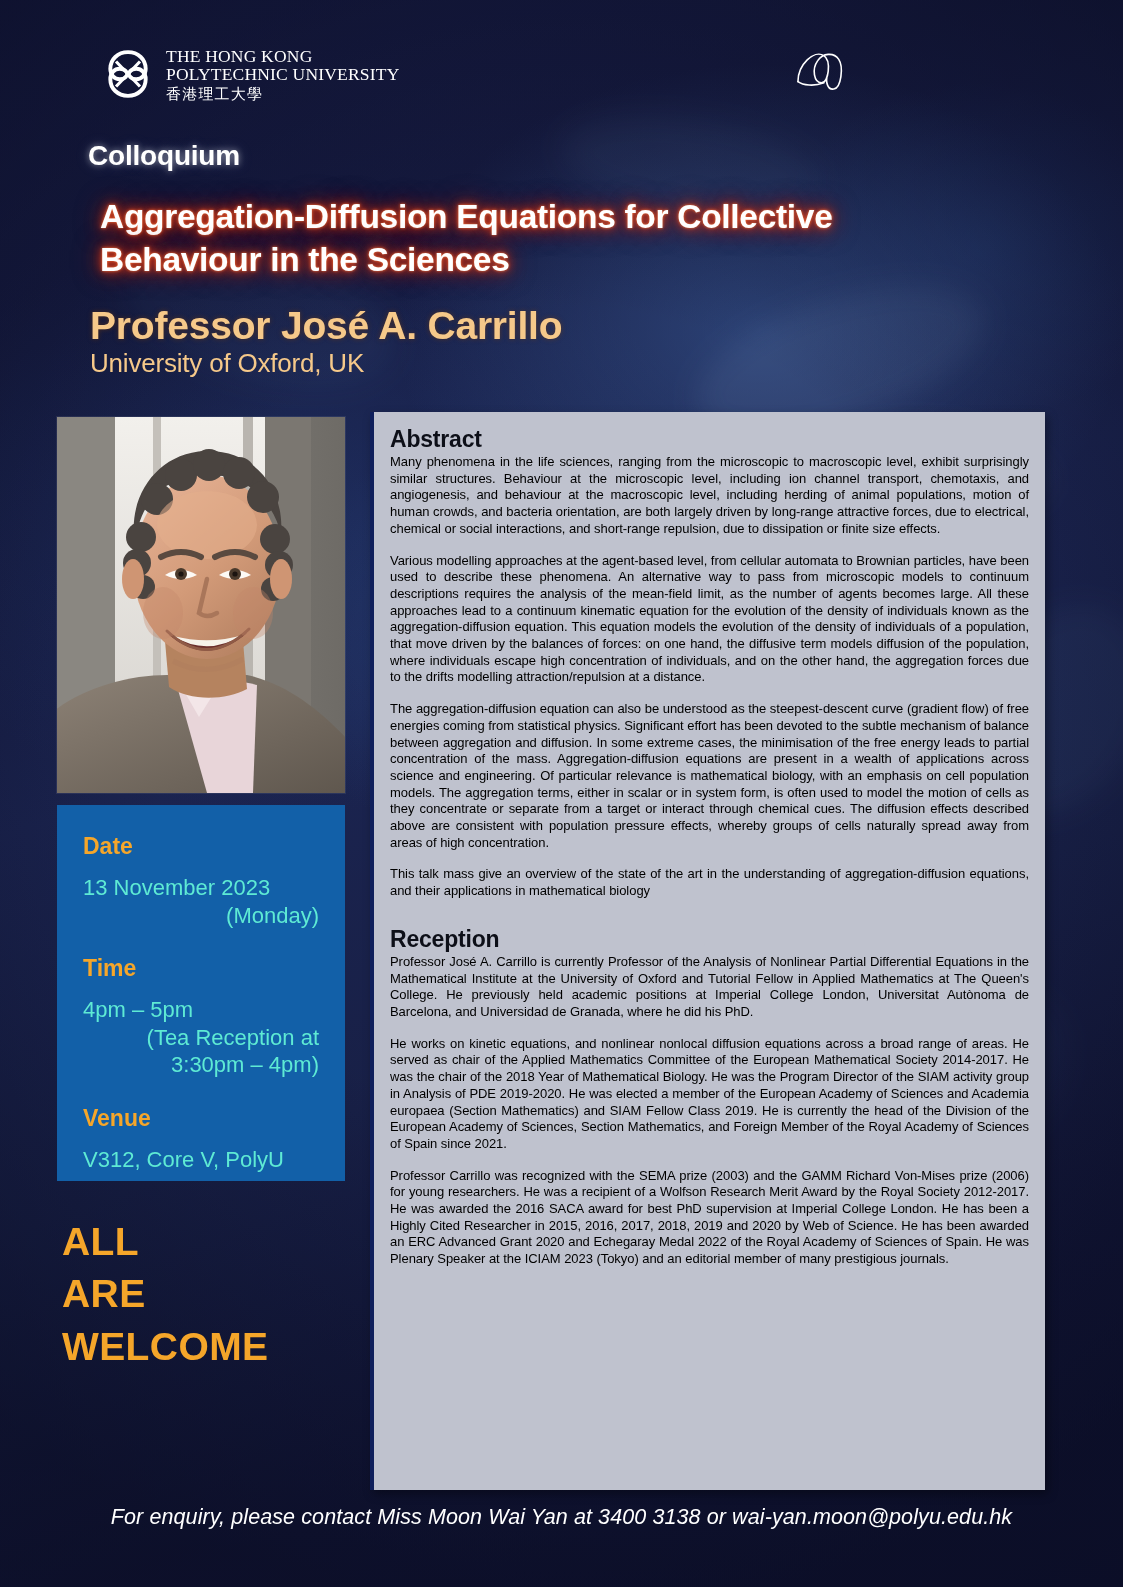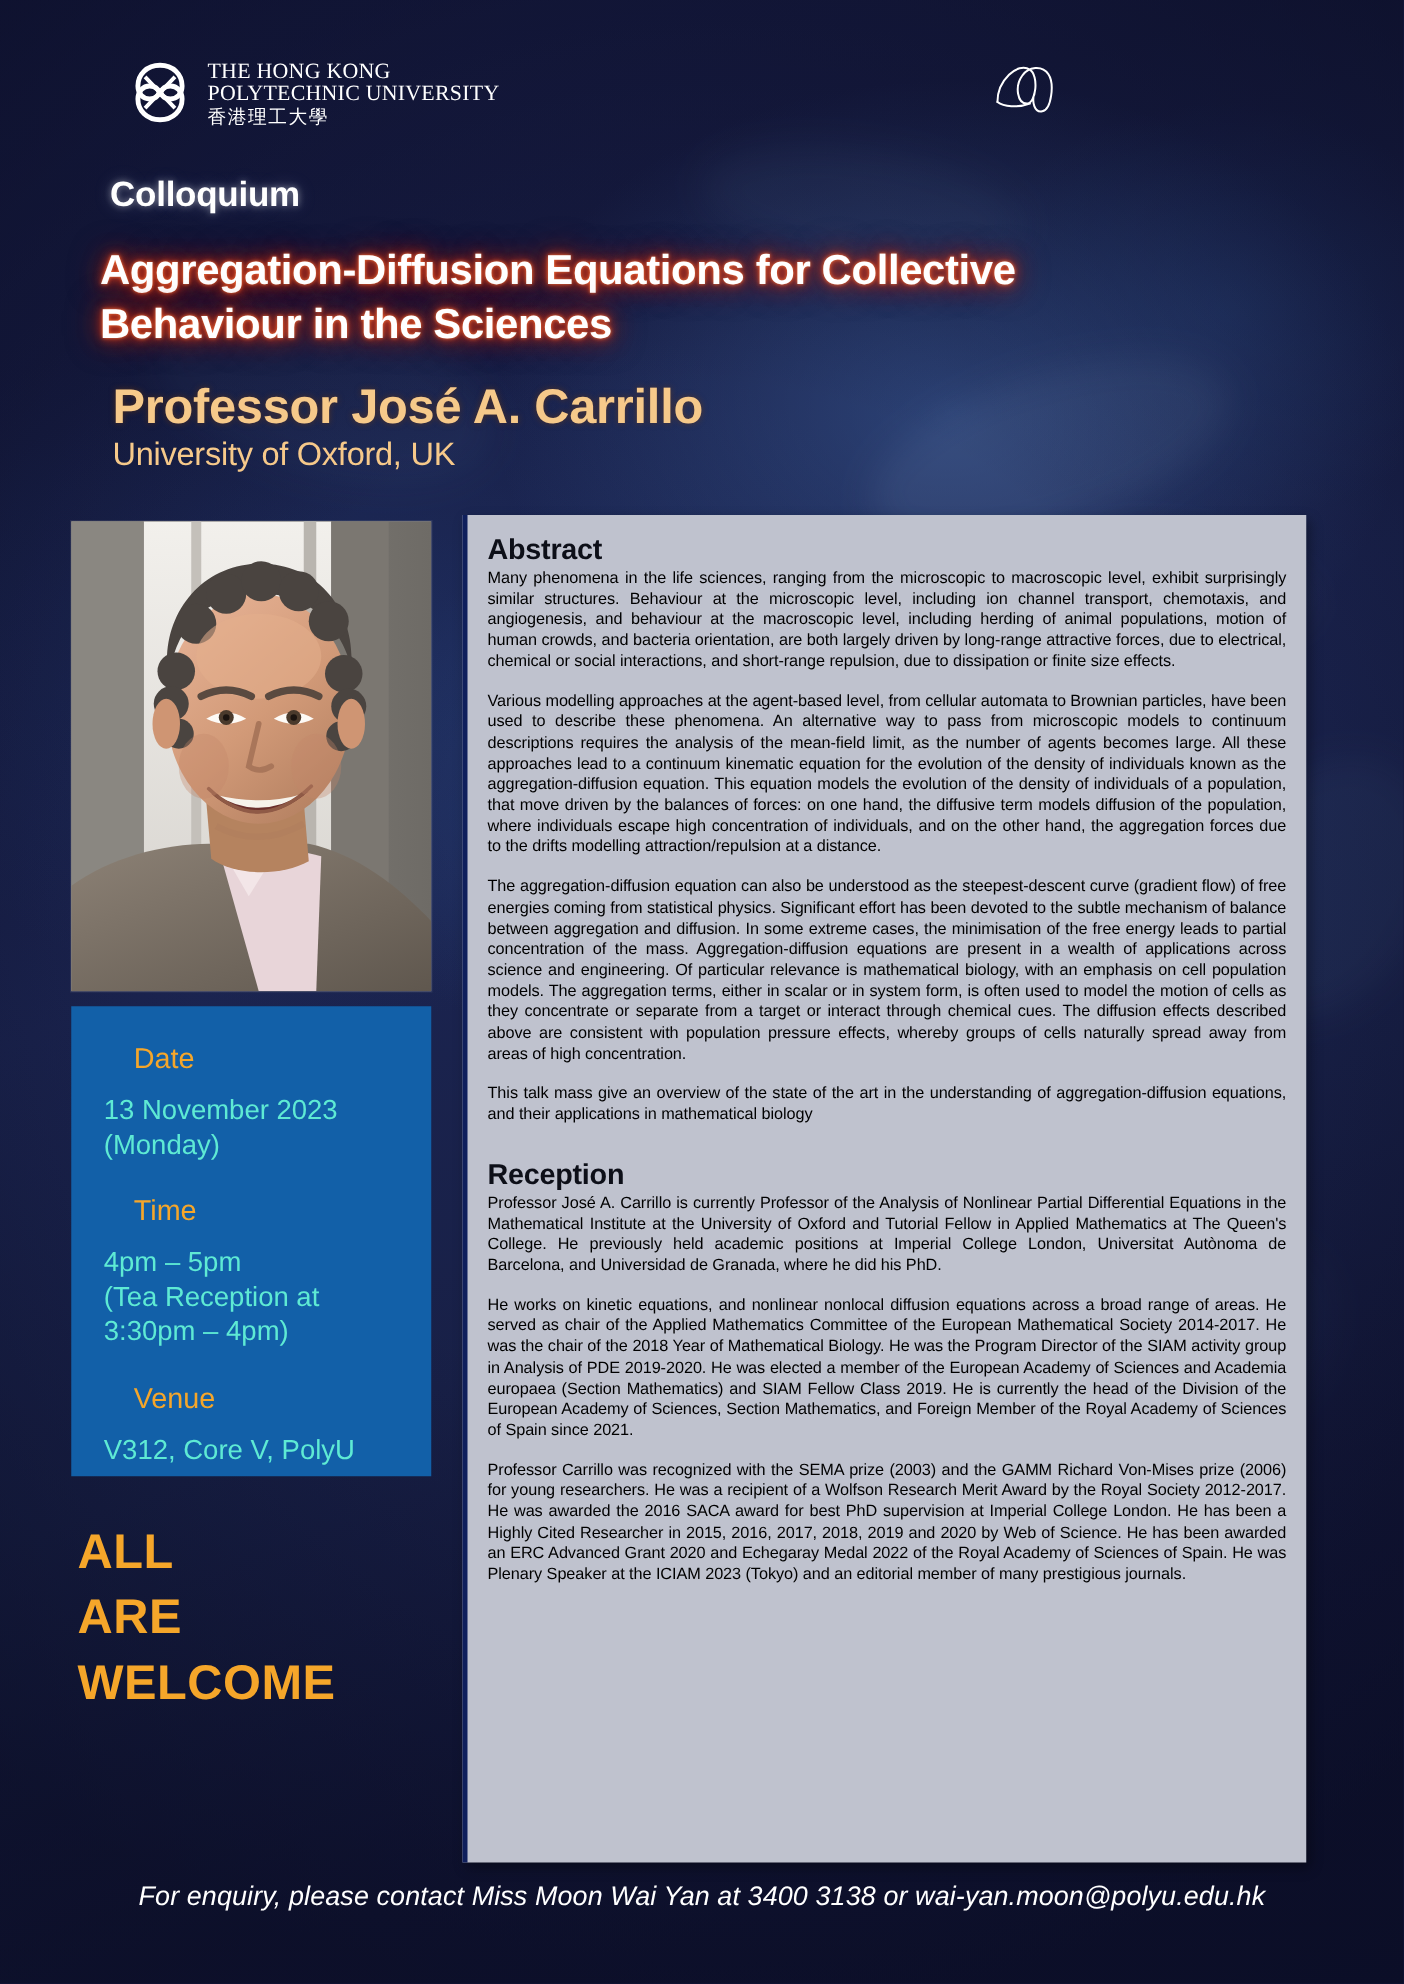--- a/index.html
+++ b/index.html
@@ -50,21 +50,21 @@
   .dept-zh { font-size:10.5px; letter-spacing:9px; text-align:center; margin-top:6px; padding-left:6px; }
 
   
   .kicker {
     position:absolute; left:88px; top:140px;
     font-size:28px; font-weight:bold; color:#ffffff;
     text-shadow: 0 0 6px rgba(255,255,255,.45), 0 0 14px rgba(200,215,255,.25);
     letter-spacing:-.2px;
   }
   .title {
-    position:absolute; left:80px; top:196px; width:900px;
+    position:absolute; left:100px; top:196px; width:900px;
     font-size:33.5px; font-weight:bold; color:#ffffff;
     line-height:1.27; letter-spacing:-.3px;
     text-shadow:
       0 0 3px rgba(255,120,60,.95),
       0 0 8px rgba(225,60,25,.95),
       0 0 17px rgba(190,35,10,.9),
       0 0 28px rgba(150,25,5,.75);
   }
   .speaker {
     position:absolute; left:90px; top:304px;
@@ -84,24 +84,24 @@
     box-shadow:0 0 0 1px rgba(255,255,255,.08);
   }
   .photo svg { display:block; width:100%; height:100%; }
 
   
   .infobox {
     position:absolute; left:57px; top:805px; width:288px; height:376px;
     background:#1260a8;
     padding:28px 26px 0 26px;
   }
-  .ib-h { color:#f5a62a; font-size:23px; font-weight:normal; margin-bottom:14px;margin-left:24px; }
+  .ib-h { color:#f5a62a; font-size:23px; font-weight:bold; margin-bottom:14px; }
   .ib-h.t2 { margin-top:26px; }
   .ib-p { color:#5eead4; font-size:22px; line-height:1.25; }
-  .ib-p .sub { display:block; }
+  .ib-p .sub { display:block;text-align:right; }
 
   
   .welcome { position:absolute; left:62px; top:1216px; width:300px; }
   .welcome div {
     color:#f5a62a; font-size:39px; font-weight:bold;
     line-height:1.34; letter-spacing:.4px;
   }
 
   
   .panel {

